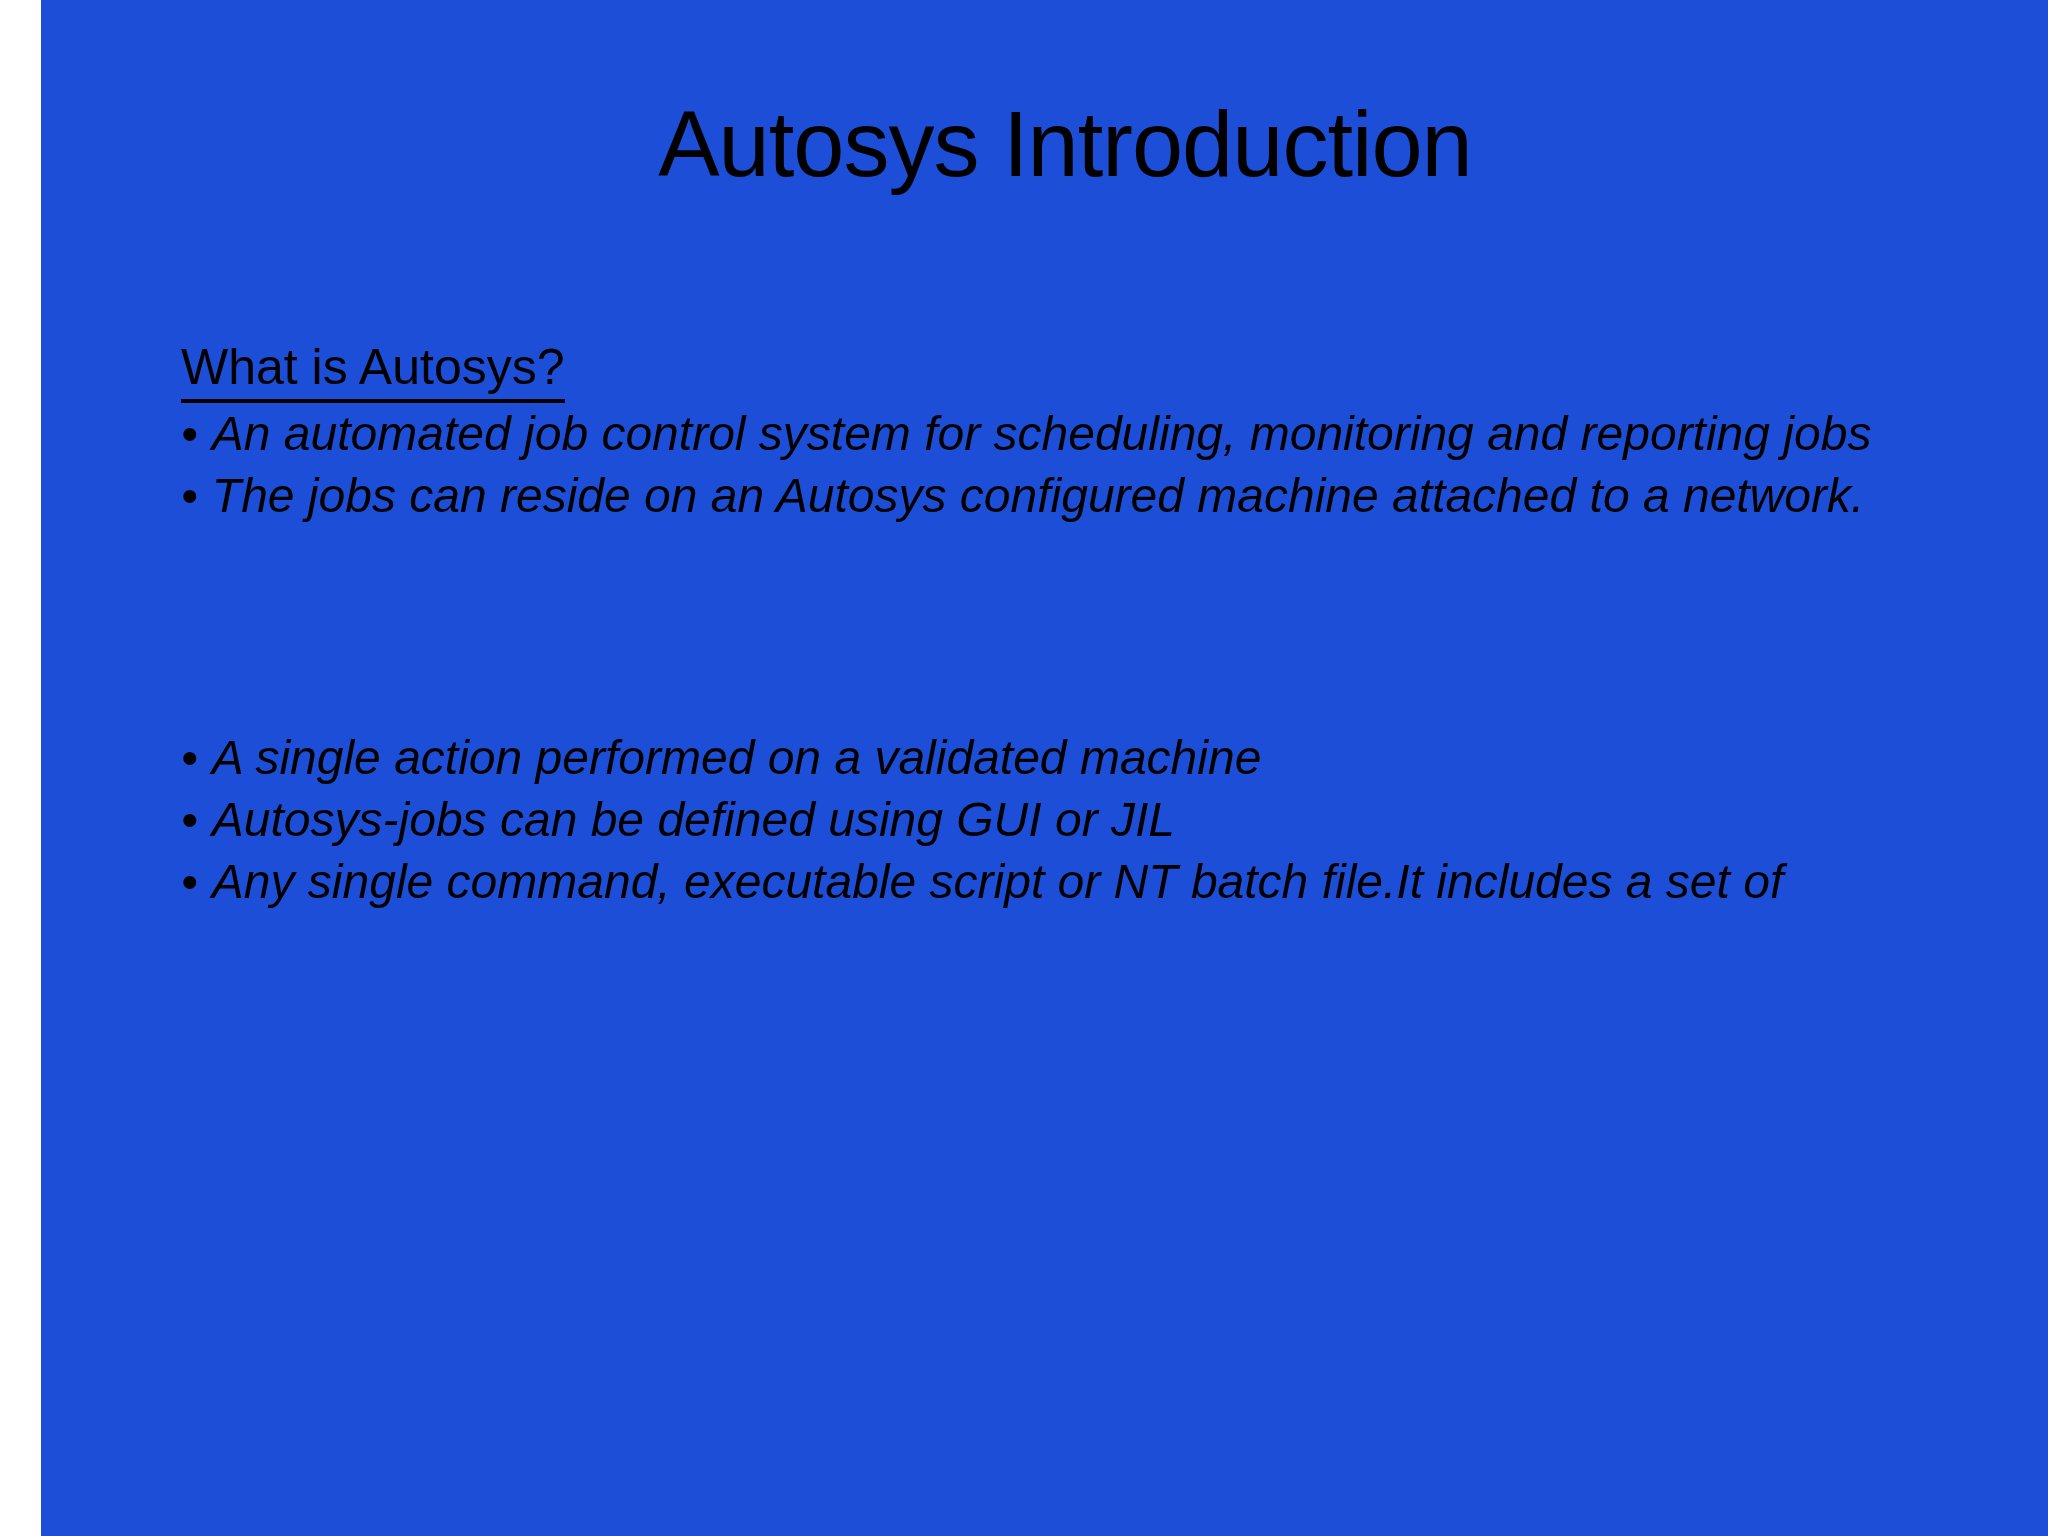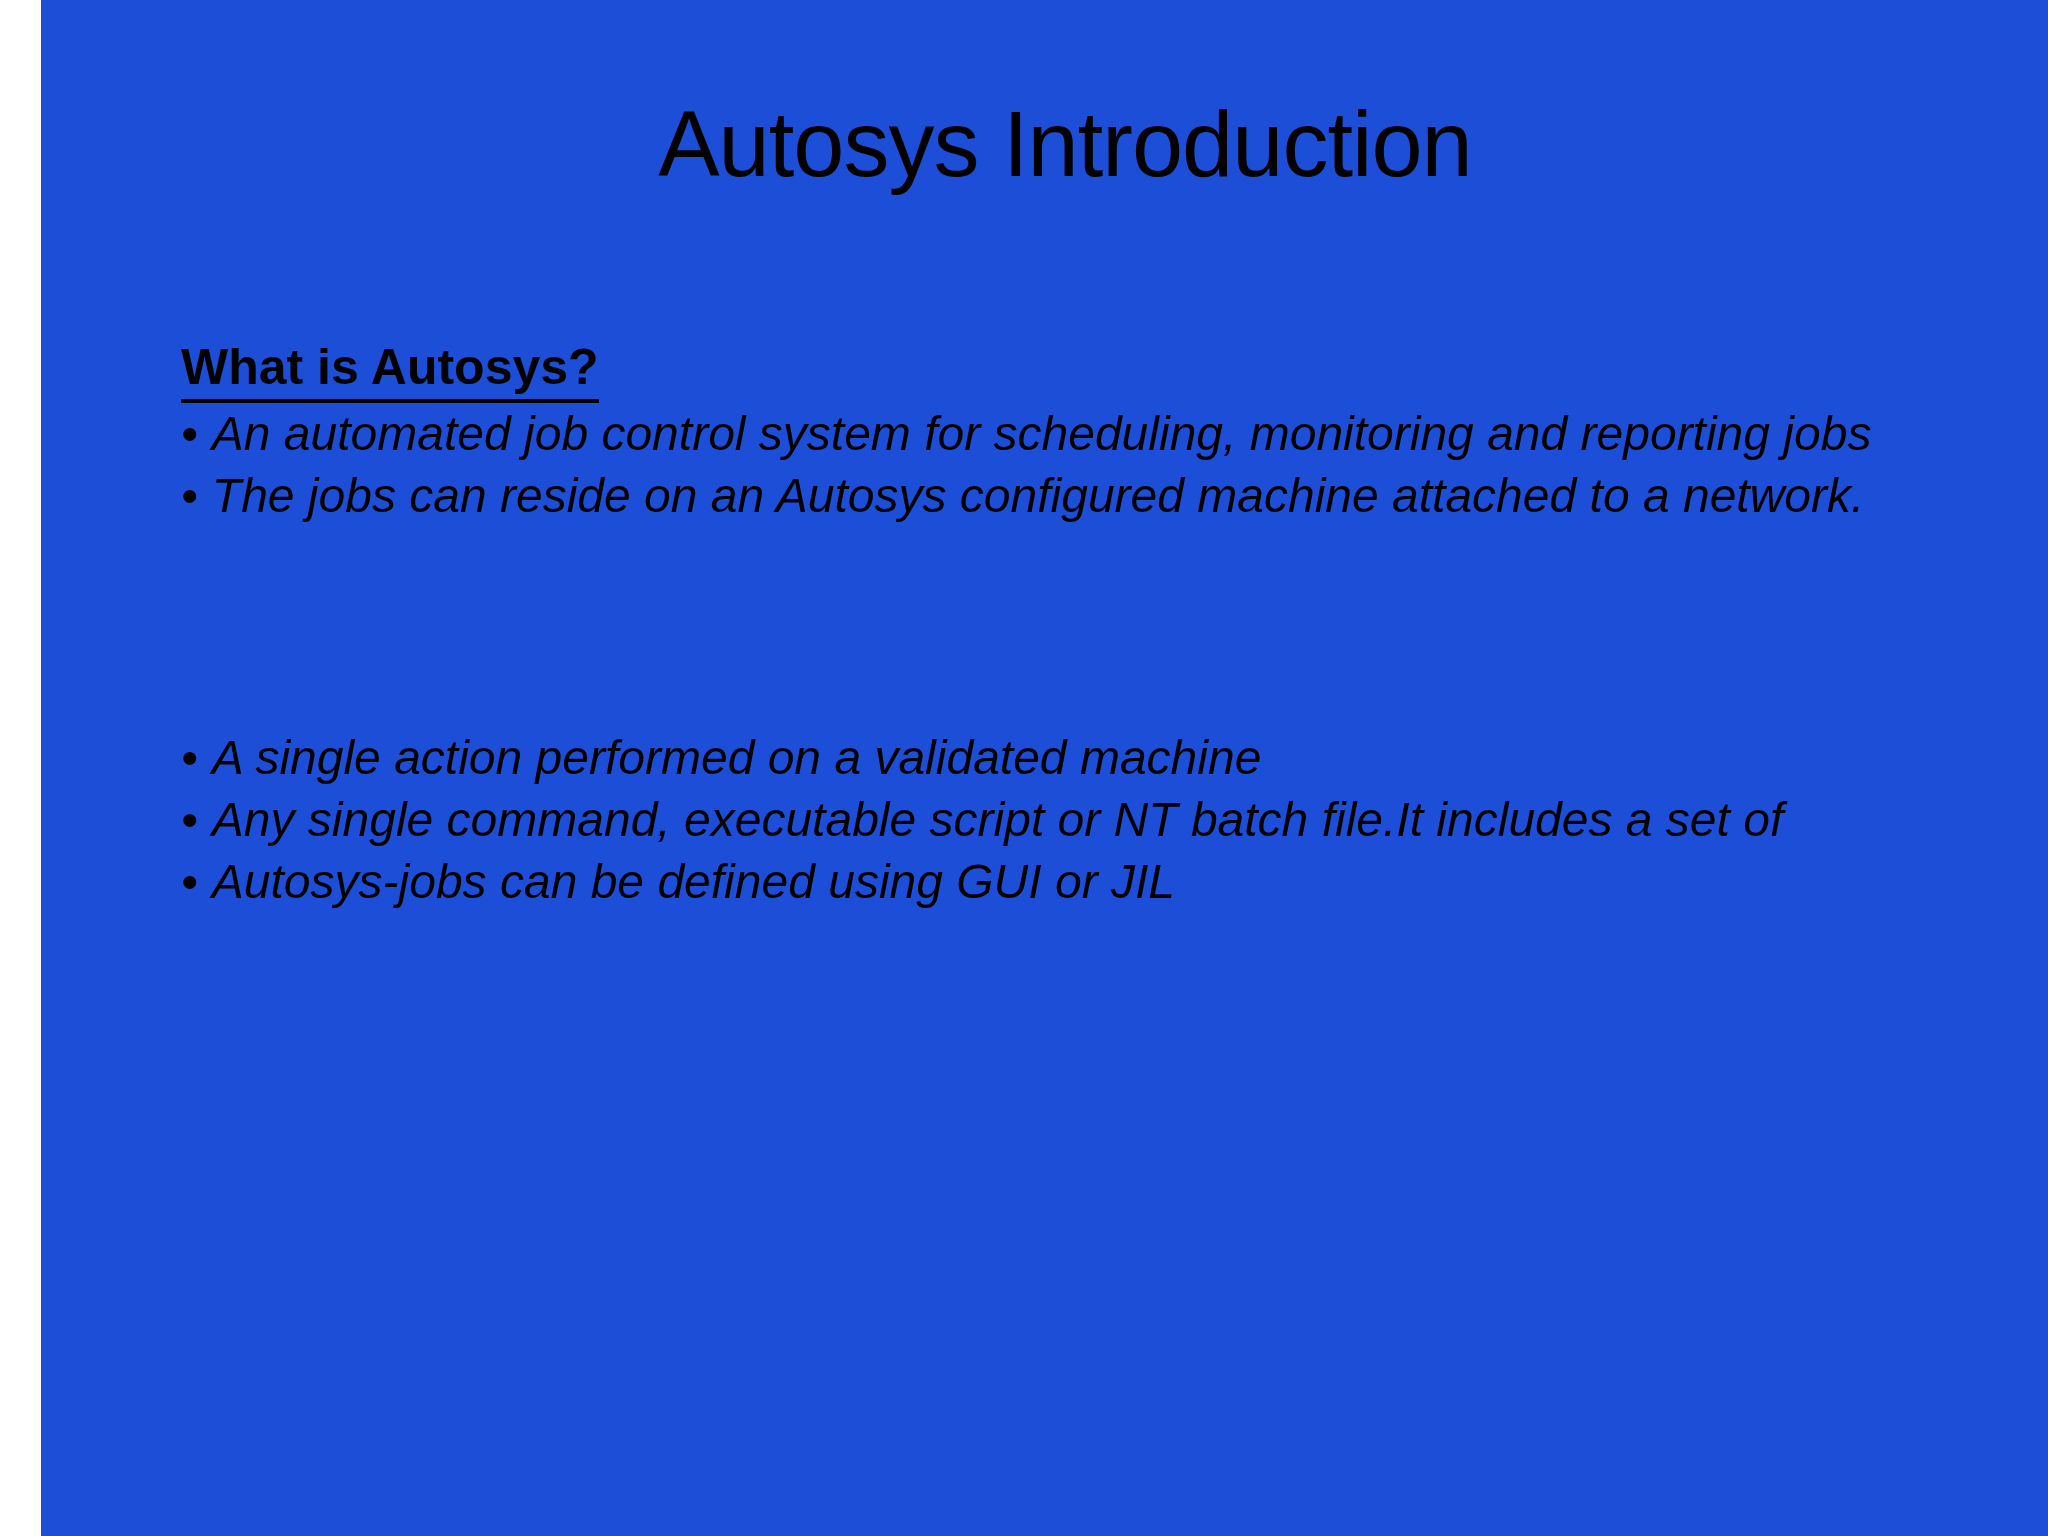--- a/index.html
+++ b/index.html
@@ -30,21 +30,21 @@
   .section {
     position: absolute;
     left: 140px;
     right: 100px;
   }
   .section-1 { top: 336px; }
   .section-2 { top: 727px; }
   .section-heading {
     display: inline-block;
     font-size: 50px;
-    font-weight: 700;
+    font-weight: 400;
     line-height: 62px;
     border-bottom: 4px solid #000000;
     padding-bottom: 1px;
     margin: 0;
   }
   .line {
     font-size: 48px;
     line-height: 62px;
     white-space: nowrap;
     color: #000000;
@@ -75,21 +75,21 @@
       </div>
     </div>
   </div>
 
   <div class="section section-2">
     <div class="lines">
       <div class="line">
         <span class="marker">•</span><span>A single action performed on a validated machine</span>
       </div>
       <div class="line">
-        <span class="marker">•</span><span>Any single command, executable script or NT batch file.It includes a set of</span>
+        <span class="marker">•</span><span>Autosys-jobs can be defined using GUI or JIL</span>
       </div>
       <div class="line">
-        <span class="marker">•</span><span>Autosys-jobs can be defined using GUI or JIL</span>
+        <span class="marker">•</span><span>Any single command, executable script or NT batch file.It includes a set of</span>
       </div>
     </div>
   </div>
 
 </div>
 
 </body></html>

